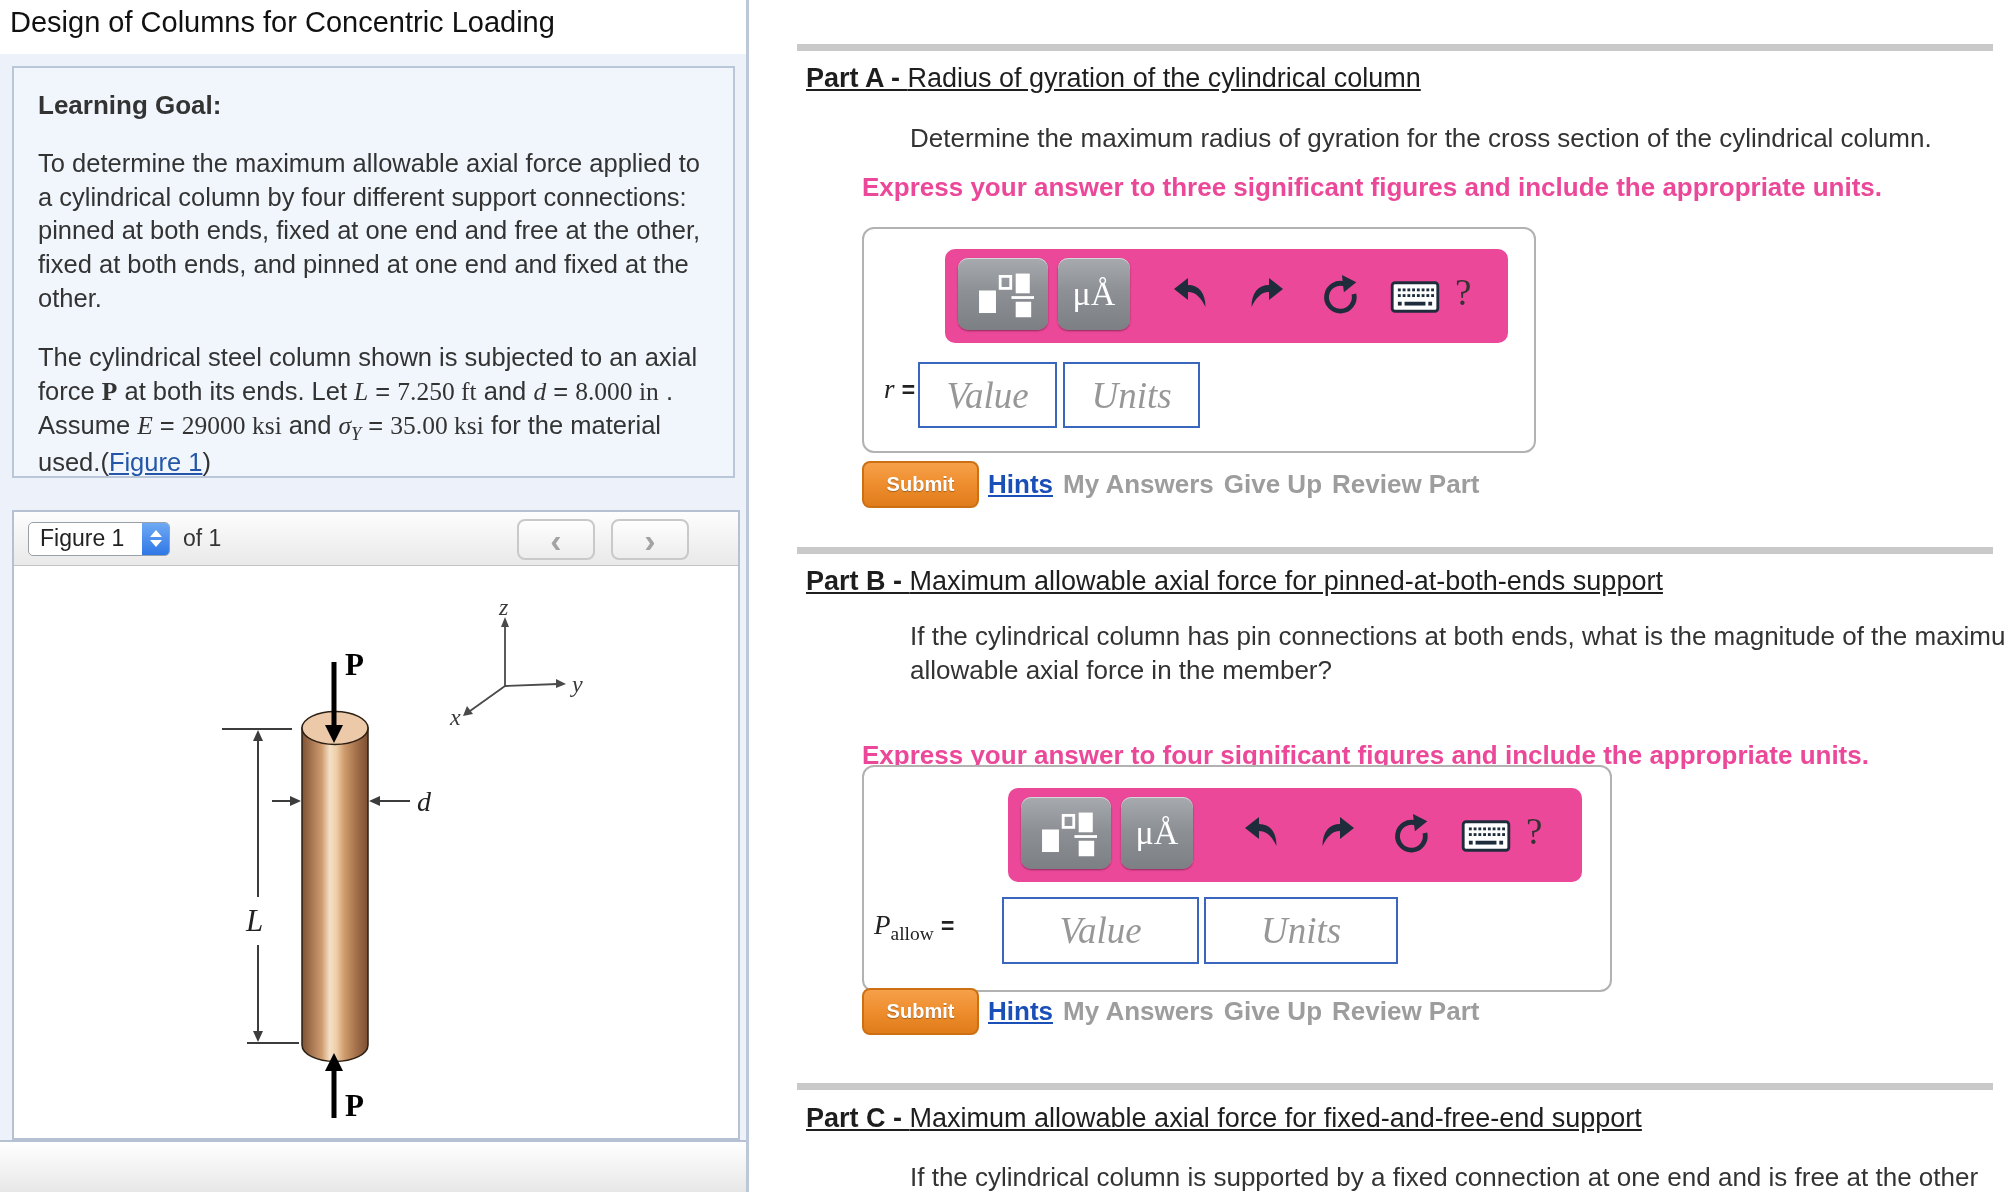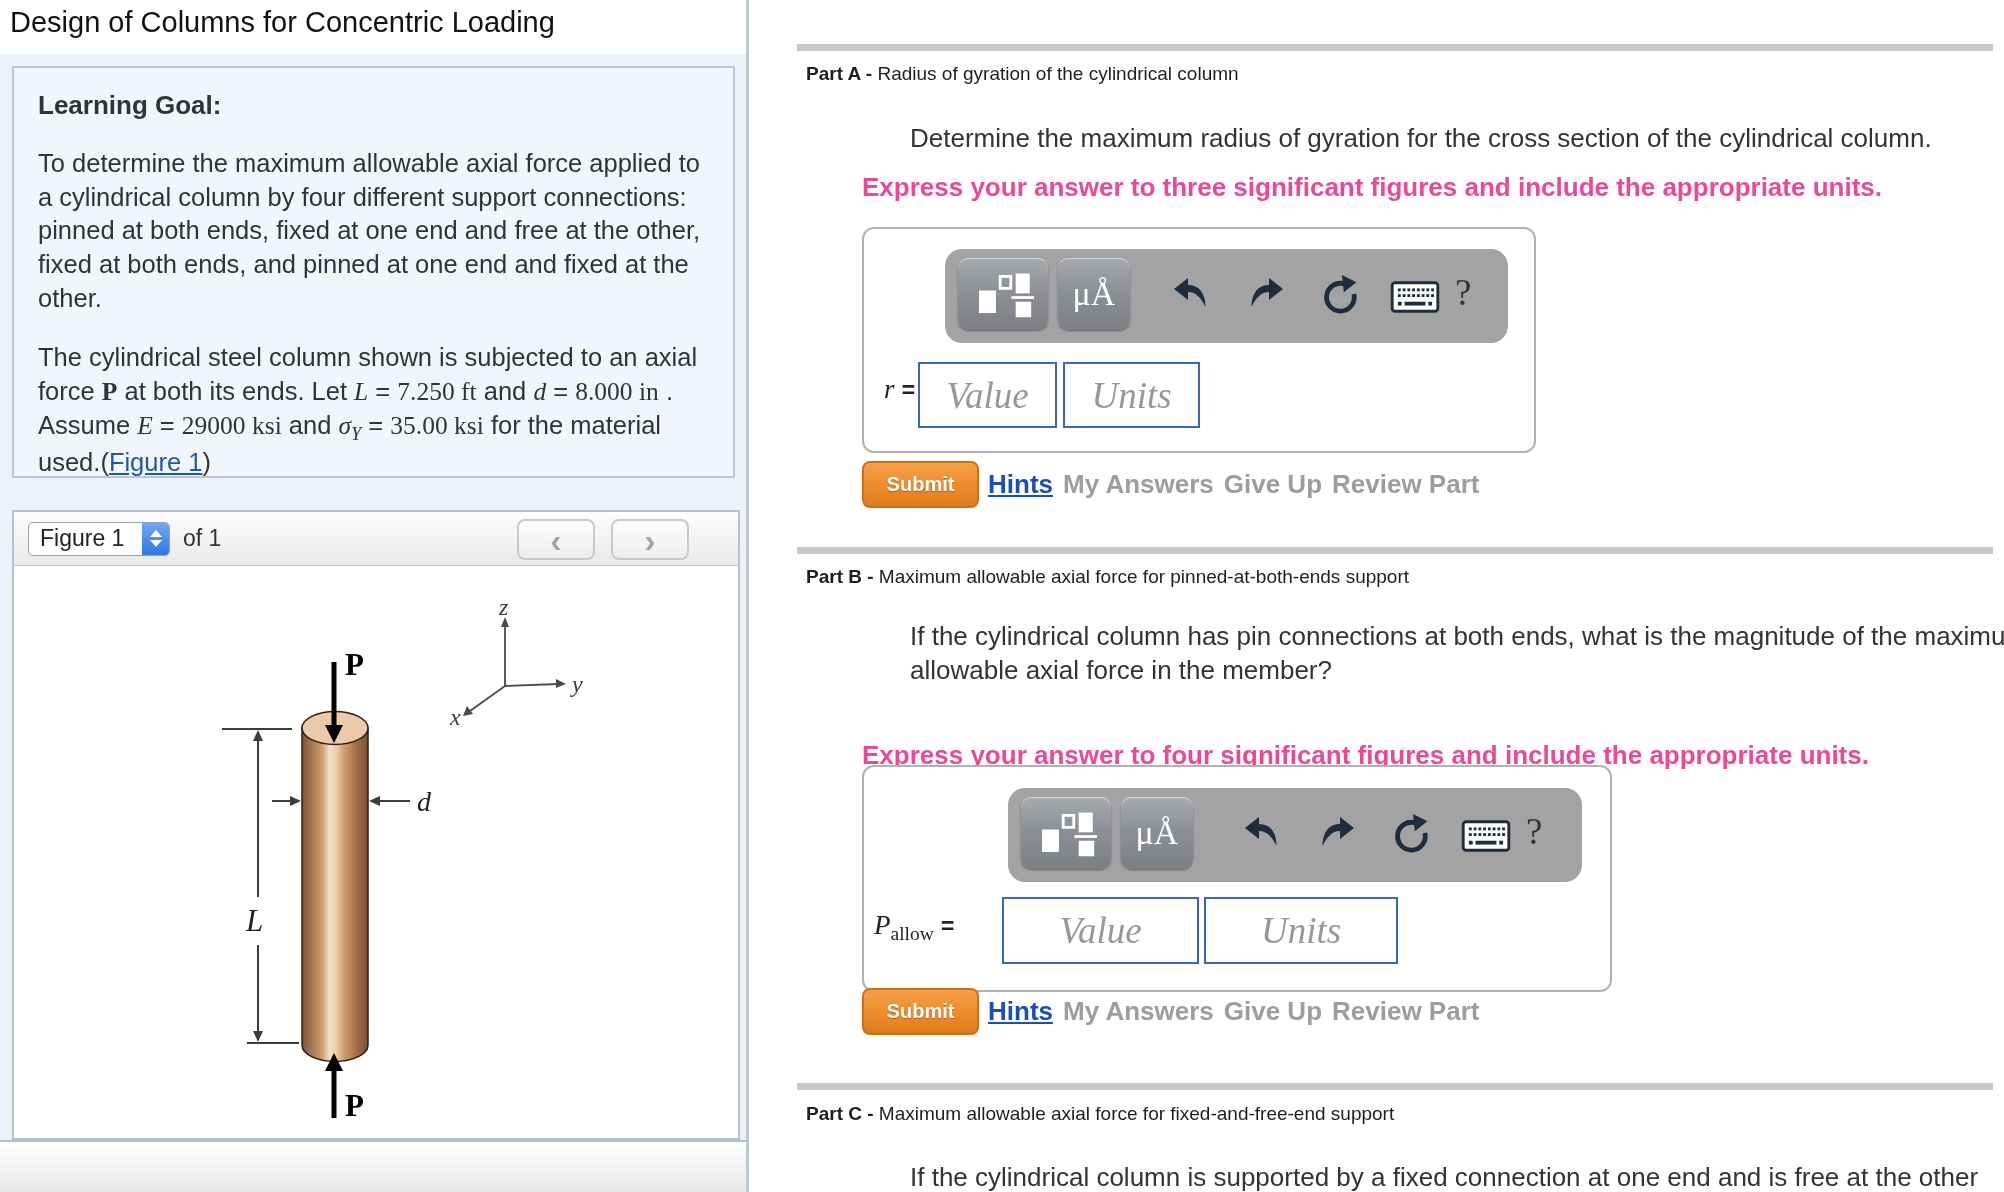--- a/index.html
+++ b/index.html
@@ -38,26 +38,26 @@
            background:linear-gradient(180deg,#fefefe,#ededed);color:#a3a3a3;font-size:34px;
            font-weight:bold;display:flex;align-items:center;justify-content:center;
            line-height:0;cursor:pointer;box-sizing:border-box;}
   #fig-prev{left:503px;} #fig-next{left:597px;}
   #fig-canvas{left:0;top:53px;}
   #fig-footer{left:0;top:1140px;width:746px;height:52px;border-top:2px solid #b5c1d3;
               background:linear-gradient(180deg,#ffffff,#e7e7e7);box-sizing:border-box;}
   #v-divider{left:746px;top:0;width:3px;height:1192px;background:#bcc8d8;}
   
   .h-divider{left:797px;width:1196px;height:7px;background:#c9c9c9;}
-  .part-header{left:806px;font-size:19px;color:#1e1e1e;white-space:nowrap;}
+  .part-header{left:806px;font-size:27px;color:#1e1e1e;white-space:nowrap;text-decoration:underline;}
   .part-header b{font-weight:bold;}
   .part-desc{left:862px;font-size:26px;color:#333;line-height:1.32;margin-left:48px;}
   .part-express{left:862px;font-size:26px;color:#ec4899;font-weight:bold;white-space:nowrap;}
   .answer-box{border:2px solid #b2b2b2;border-radius:12px;background:#fff;box-sizing:border-box;}
-  .eq-toolbar{background:#a3a3a3;border-radius:17px;}
+  .eq-toolbar{background:#ec4899;border-radius:10px;}
   .gray-btn{position:absolute;top:9px;height:72px;border-radius:10px;border:none;cursor:pointer;
             background:linear-gradient(180deg,#a7aaaf 0%,#8d9095 45%,#7c7f84 100%);
             box-shadow:0 1px 2px rgba(0,0,0,.4), inset 0 1px 0 rgba(255,255,255,.55);
             display:flex;align-items:center;justify-content:center;padding:0;}
   .eq-btn{left:13px;width:90px;}
   .units-btn{left:113px;width:72px;font-family:"Liberation Serif",serif;font-size:34px;color:#fff;}
   .tb-icon{position:absolute;top:25px;width:44px;height:44px;cursor:pointer;}
   .tb-kb{top:29px;width:52px;height:38px;}
   .tb-help{position:absolute;top:22px;font-size:37px;color:#333;font-family:"Liberation Serif",serif;cursor:pointer;}
   .ans-label{position:absolute;font-size:27px;color:#222;white-space:nowrap;}

